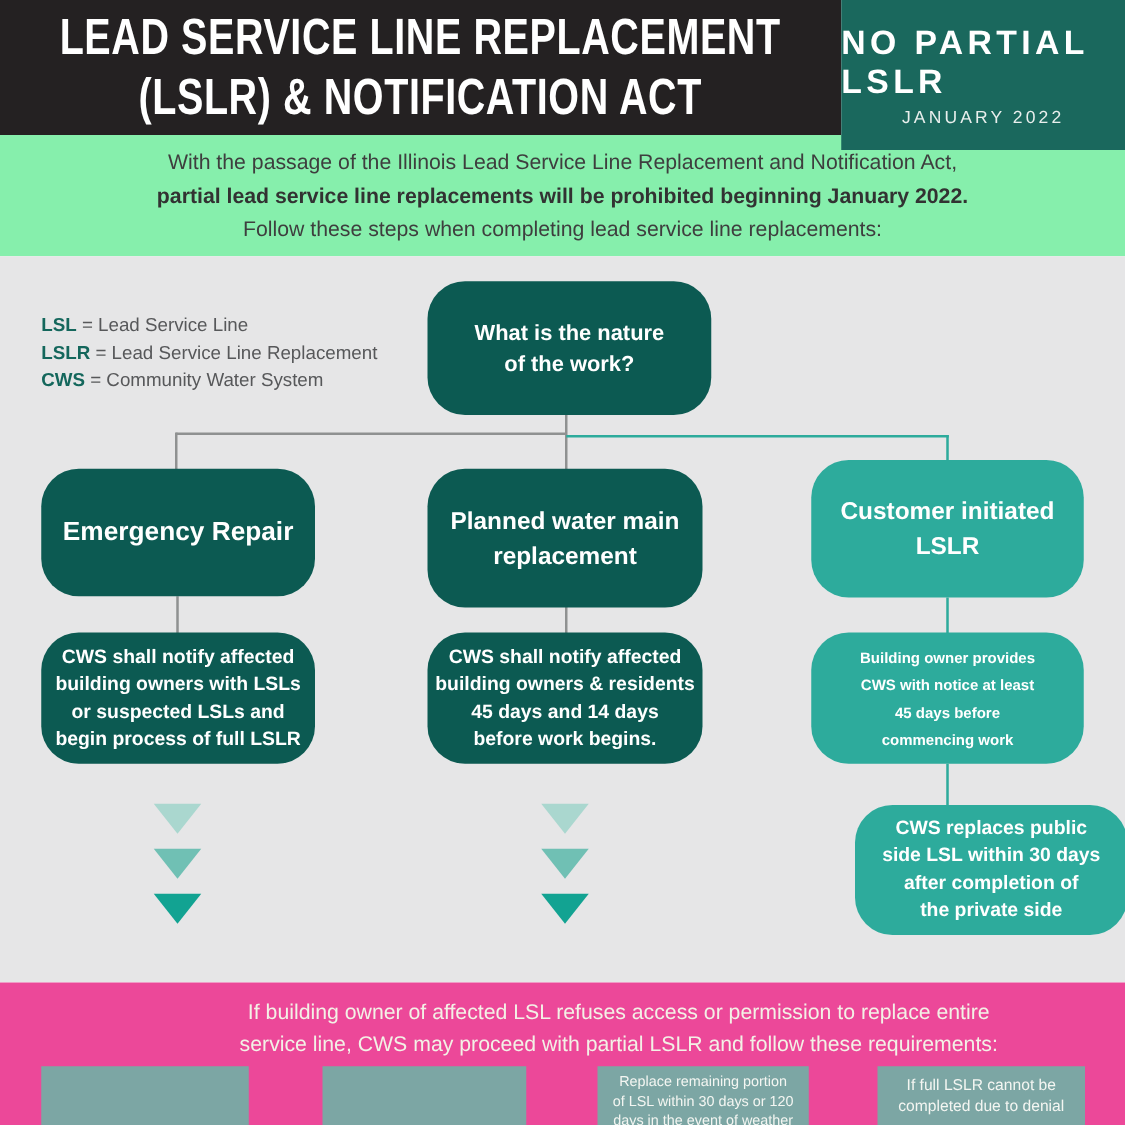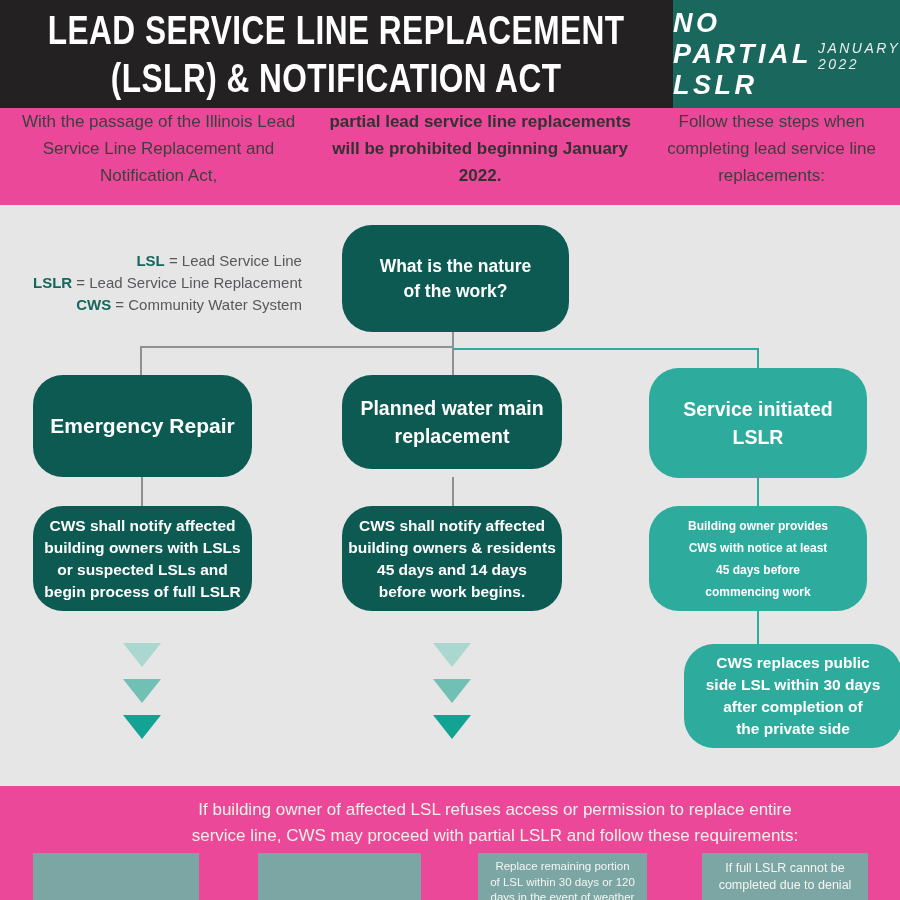--- a/index.html
+++ b/index.html
@@ -12,45 +12,45 @@
   .header-left{
     width:673px;height:108px;background:#242122;color:#ffffff;
     display:flex;align-items:center;justify-content:center;
   }
   .header-title{
     text-align:center;font-weight:700;font-size:34px;line-height:40px;
     letter-spacing:.5px;transform:scale(.93,1.2);transform-origin:50% 50%;
     white-space:pre-line;
   }
   .header-right{
-    flex:1;height:108px;background:#1a685d;color:#ffffff;
-    display:flex;flex-direction:row;align-items:center;justify-content:center;font-style:italic;
+    flex:1;height:120px;background:#1a685d;color:#ffffff;
+    display:flex;flex-direction:column;align-items:center;justify-content:center;
   }
   .badge-title{font-weight:700;font-size:27px;letter-spacing:3.5px;}
   .badge-sub{font-size:14px;letter-spacing:2.5px;margin-top:4px;color:#e9efed;}
   
   .intro{
-    height:97px;background:#ec4899;display:flex;
+    height:97px;background:#86efac;display:flex;flex-direction:column;
     justify-content:center;text-align:center;color:#3e3e3e;
     font-size:17px;line-height:27px;
   }
   .intro .b{font-weight:700;color:#323232;}
   
   .flow{position:relative;width:900px;height:581px;background:#e6e6e7;}
-  .legend{position:absolute;left:33px;top:45px;font-size:15px;line-height:22px;color:#57585a;text-align:right;}
+  .legend{position:absolute;left:33px;top:45px;font-size:15px;line-height:22px;color:#57585a;}
   .legend .acr{font-weight:700;color:#14675c;}
   .fbox{
     position:absolute;display:flex;align-items:center;justify-content:center;
     text-align:center;color:#ffffff;font-weight:700;white-space:pre-line;border-radius:30px;
   }
   .dark{background:#0c5a52;}
   .teal{background:#2dab9c;}
   .q{left:342px;top:20px;width:227px;height:107px;font-size:17.5px;line-height:25px;}
   .r1c1{left:33px;top:170px;width:219px;height:102px;font-size:21px;}
-  .r1c2{left:342px;top:170px;width:220px;height:94px;font-size:19.5px;line-height:28px;text-align:center;}
+  .r1c2{left:342px;top:170px;width:220px;height:111px;font-size:19.5px;line-height:28px;text-align:center;}
   .r1c3{left:649px;top:163px;width:218px;height:110px;font-size:19.5px;line-height:28px;}
   .r2c1{left:33px;top:301px;width:219px;height:105px;font-size:15.5px;line-height:22px;}
   .r2c2{left:342px;top:301px;width:220px;height:105px;font-size:15.5px;line-height:22px;}
   .r2c3{left:649px;top:301px;width:218px;height:105px;font-size:12px;line-height:22px;}
   .r3c3{left:649px;top:439px;width:218px;height:104px;font-size:15.5px;line-height:22px;margin-left:35px;}
   .line{position:absolute;}
   .gray-line{background:#8f9191;}
   .teal-line{background:#2dab9c;}
   .lv-top{left:452px;top:127px;width:2px;height:48px;}
   .lh-gray{left:141px;top:141px;width:312px;height:2px;}
@@ -124,21 +124,21 @@
     <div class="line gray-line lv-left"></div>
     <div class="line teal-line lv-right"></div>
     <div class="line gray-line lv2-left"></div>
     <div class="line gray-line lv2-center"></div>
     <div class="line teal-line lv2-right"></div>
     <div class="line teal-line lv3-right"></div>
 
     <div class="fbox dark r1c1">Emergency Repair</div>
     <div class="fbox dark r1c2">Planned water main
 replacement</div>
-    <div class="fbox teal r1c3">Service initiated
+    <div class="fbox teal r1c3">Customer initiated
 LSLR</div>
 
     <div class="fbox dark r2c1">CWS shall notify affected
 building owners with LSLs
 or suspected LSLs and
 begin process of full LSLR</div>
     <div class="fbox dark r2c2">CWS shall notify affected
 building owners &amp; residents
 45 days and 14 days
 before work begins.</div>

